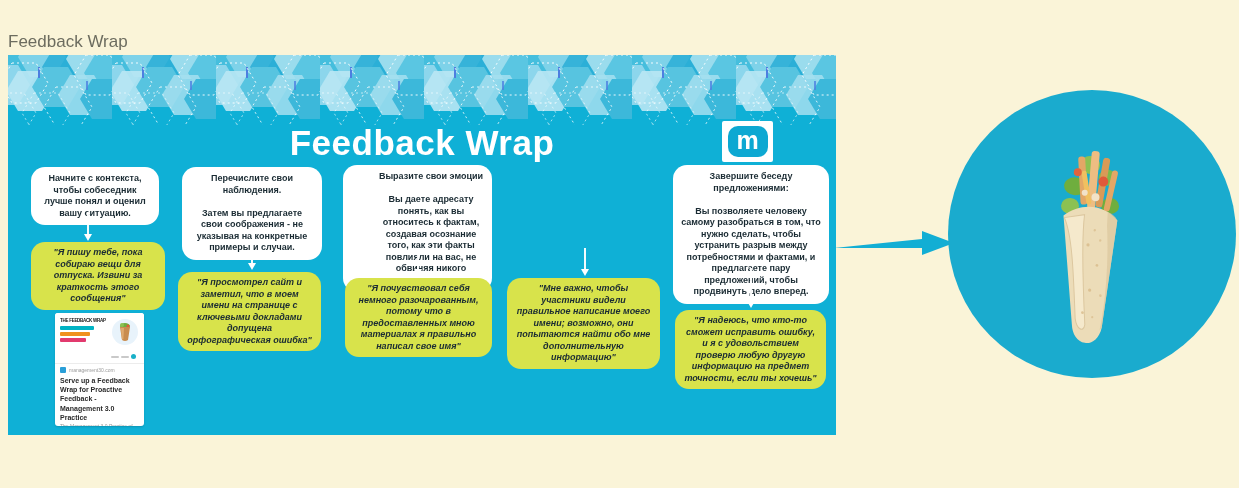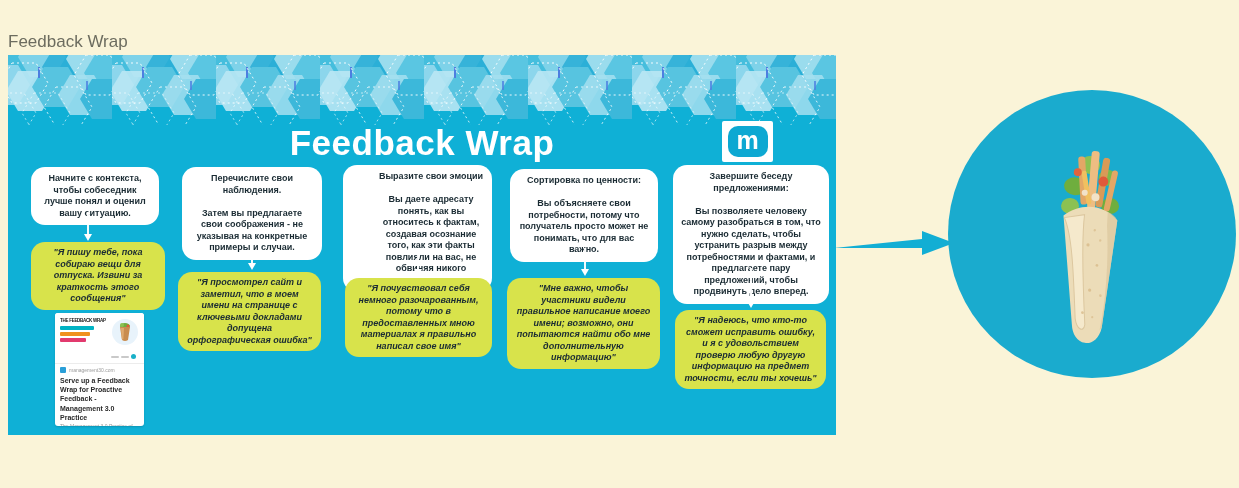--- a/index.html
+++ b/index.html
@@ -138,23 +138,20 @@
 Затем вы предлагаете свои соображения - не указывая на конкретные примеры и случаи.</div>
   <div class="v-arrow" style="left:243px;top:189px;height:24px;"></div>
   <div class="bubble" style="left:170px;top:217px;width:143px;min-height:70px;">"Я просмотрел сайт и заметил, что в моем имени на странице с ключевыми докладами допущена орфографическая ошибка"</div>
 
   <div class="wcard" style="left:335px;top:110px;width:149px;min-height:80px;padding-left:35px;">Выразите свои эмоции
 
 Вы даете адресату понять, как вы относитесь к фактам, создавая осознание того, как эти факты повлияли на вас, не обвиняя никого конкретно.</div>
   <div class="v-arrow" style="left:409px;top:193px;height:26px;"></div>
   <div class="bubble" style="left:337px;top:223px;width:147px;min-height:74px;">"Я почувствовал себя немного разочарованным, потому что в предоставленных мною материалах я правильно написал свое имя"</div>
 
-  <div class="wcard" style="left:502px;top:114px;width:148px;min-height:76px;">Сортировка по ценности:
-
-Вы объясняете свои потребности, потому что получатель просто может не понимать, что для вас важно.</div>
   <div class="v-arrow" style="left:576px;top:193px;height:26px;"></div>
   <div class="bubble" style="left:499px;top:223px;width:153px;min-height:74px;">"Мне важно, чтобы участники видели правильное написание моего имени; возможно, они попытаются найти обо мне дополнительную информацию"</div>
 
   <div class="wcard" style="left:665px;top:110px;width:156px;min-height:96px;">Завершите беседу предложениями:
 
 Вы позволяете человеку самому разобраться в том, что нужно сделать, чтобы устранить разрыв между потребностями и фактами, и предлагаете пару предложений, чтобы продвинуть дело вперед.</div>
   <div class="v-arrow" style="left:742px;top:213px;height:38px;"></div>
   <div class="bubble" style="left:667px;top:255px;width:151px;min-height:66px;">"Я надеюсь, что кто-то сможет исправить ошибку, и я с удовольствием проверю любую другую информацию на предмет точности, если ты хочешь"</div>
 
   <div class="link-card">

